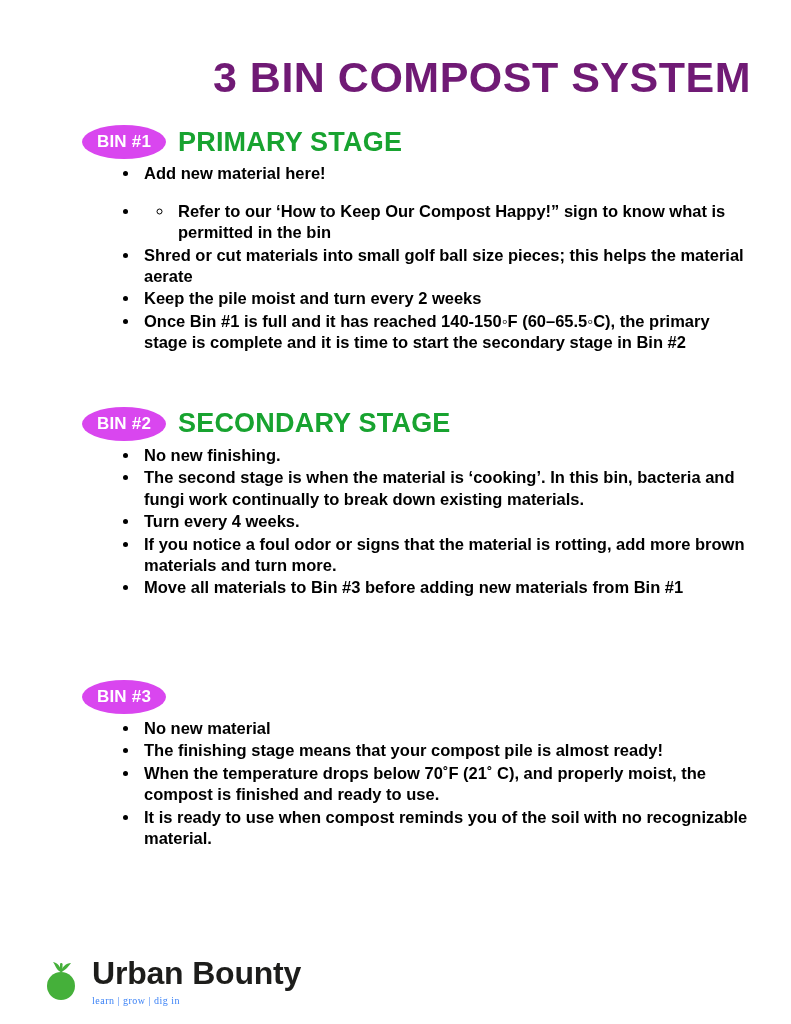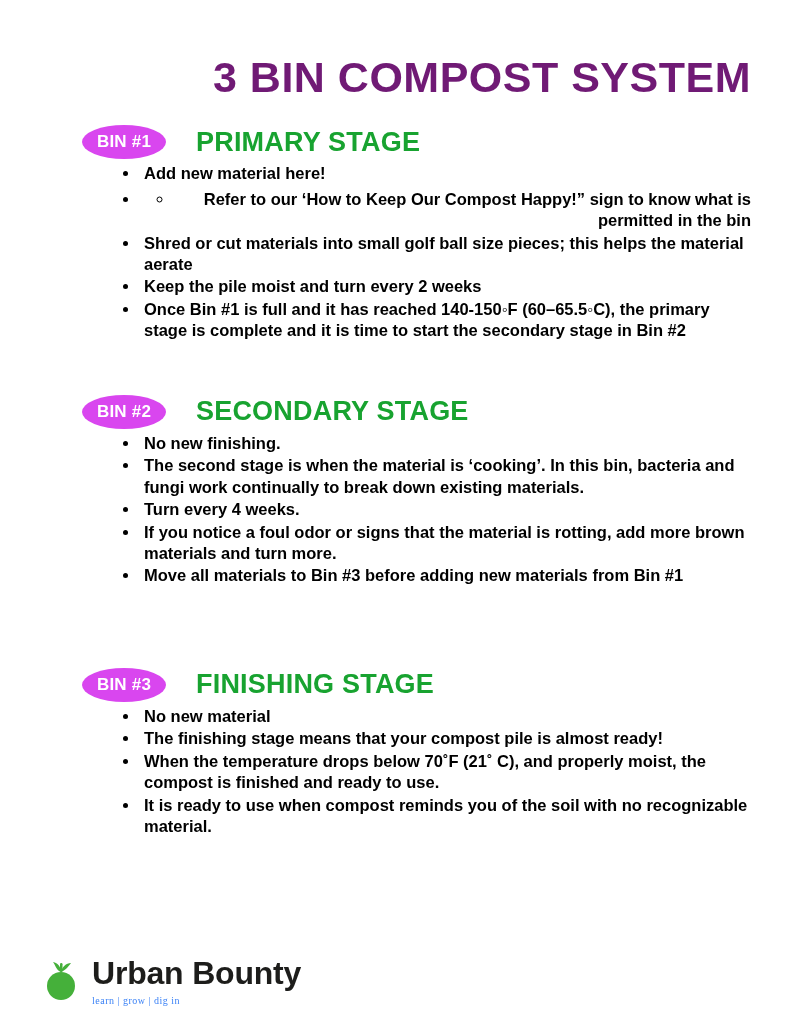--- a/index.html
+++ b/index.html
@@ -51,39 +51,37 @@
     border-radius: 50% / 50%;
     width: 84px;
     height: 34px;
     letter-spacing: 0.2px;
   }
   .section-title {
     color: #18a330;
     font-size: 27px;
     font-weight: bold;
     letter-spacing: 0.2px;
-    margin-left: 18px;
   }
   ul.lvl1 {
     margin: 4px 0 0 0;
     padding-left: 100px;
     list-style-type: disc;
   }
   ul.lvl1 > li {
     font-size: 16.5px;
     font-weight: bold;
     line-height: 1.30;
     margin-bottom: 1px;
     padding-left: 4px;
   }
   ul.lvl2 {
-    margin: 4px 0 0 0;
+    margin: 16px 0 0 0;
     padding-left: 30px;
     list-style-type: circle;
-    text-align: right;
   }
   ul.lvl2 > li {
     font-size: 16.5px;
     font-weight: bold;
     line-height: 1.30;
     padding-left: 4px;
   }
   .gap-lg { height: 28px; }
   .gap-xl { height: 48px; }
 
@@ -162,21 +160,20 @@
       <li><span>Move all materials to Bin #3 before adding new materials from Bin #1</span></li>
     </ul>
   </div>
 
   <div class="gap-xl"></div>
   <div class="gap-lg"></div>
 
   <div class="section">
     <div class="section-header">
       <span class="bin-badge">BIN #3</span>
-      <span class="section-title">FINISHING STAGE</span>
     </div>
     <ul class="lvl1">
       <li><span>No new material</span></li>
       <li><span>The finishing stage means that your compost pile is almost ready!</span></li>
       <li><span>When the temperature drops below 70˚F (21˚ C), and properly moist, the compost is finished and ready to use.</span></li>
       <li><span>It is ready to use when compost reminds you of the soil with no recognizable material.</span></li>
     </ul>
   </div>
 
   <div class="footer">

